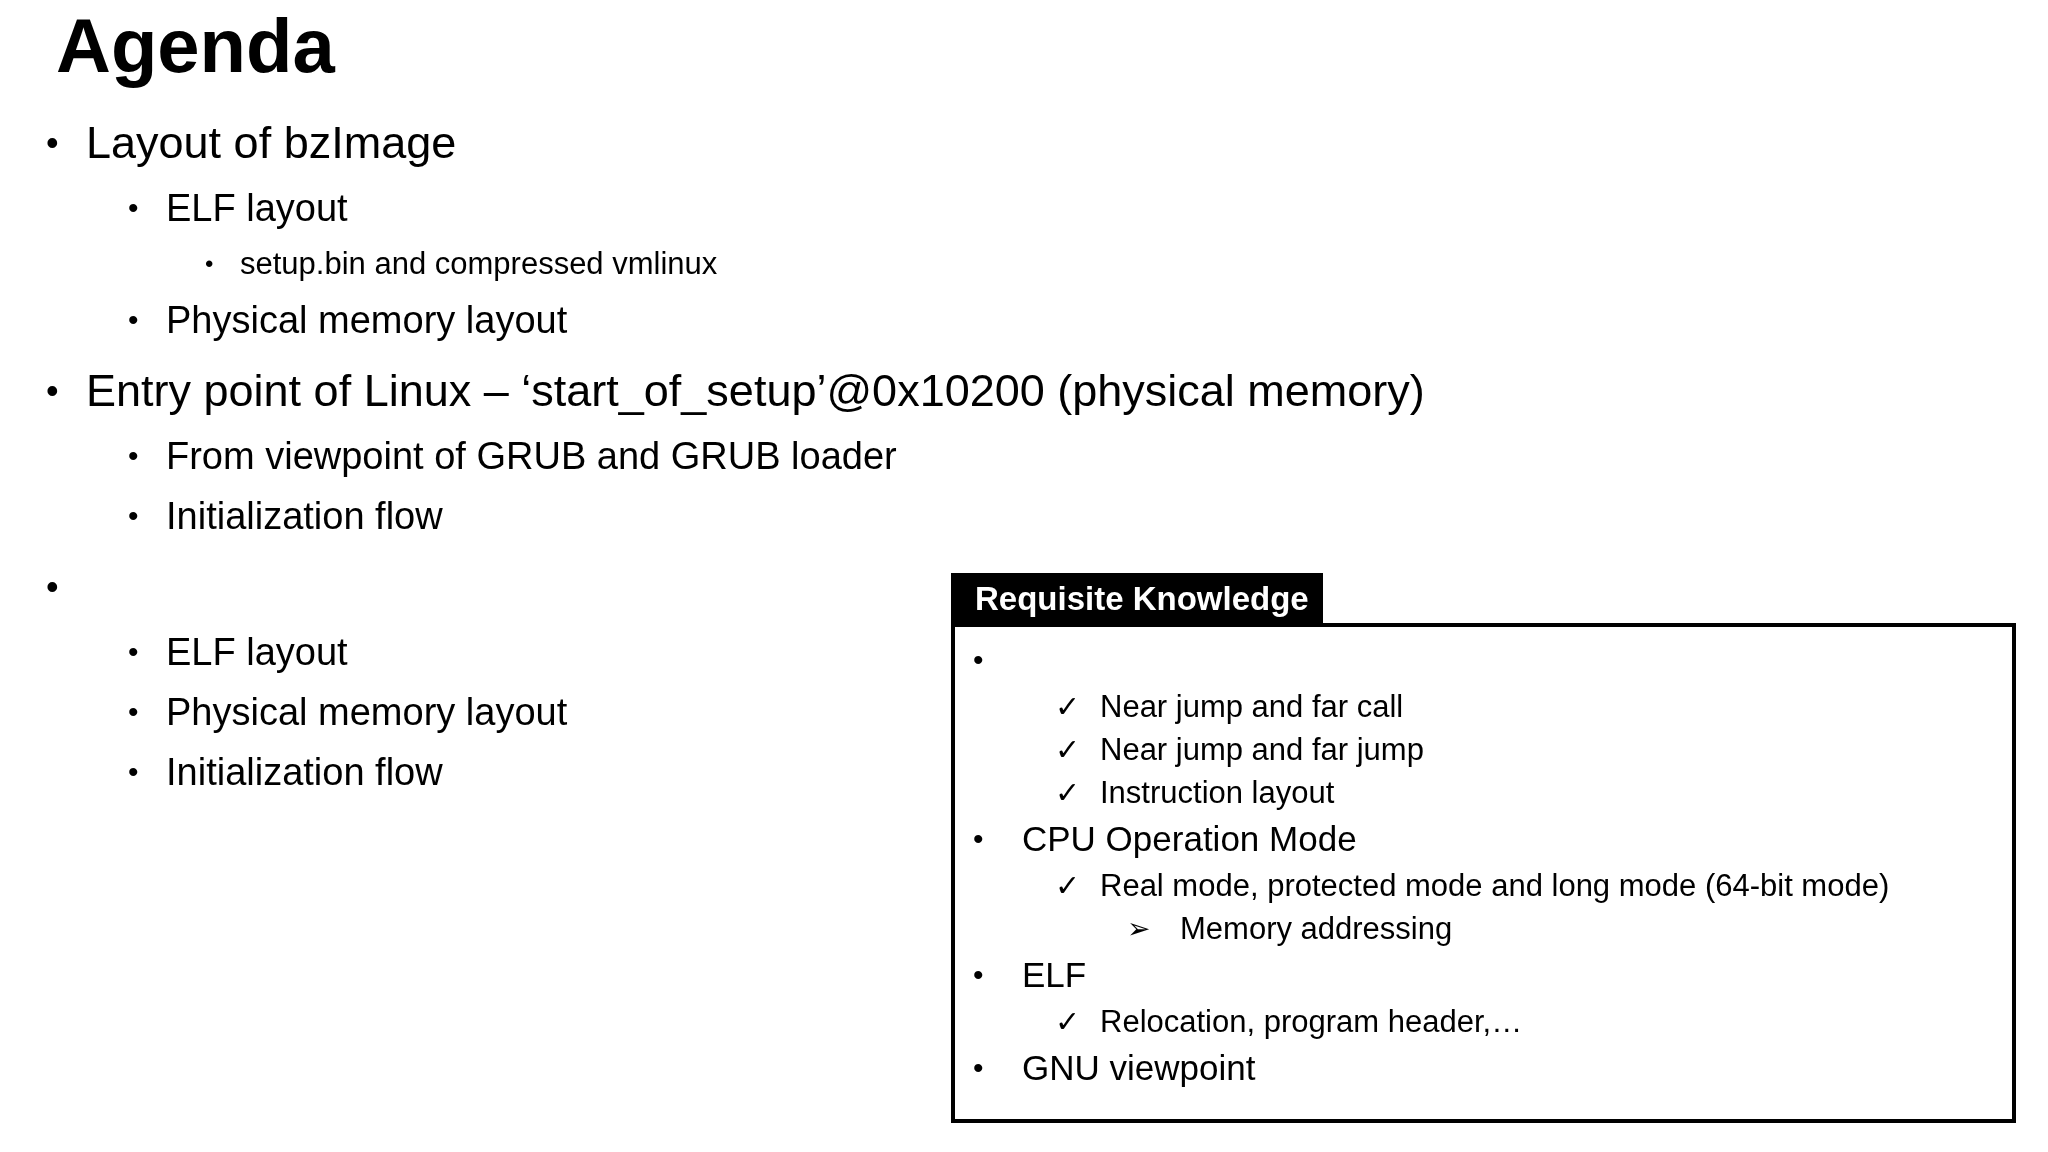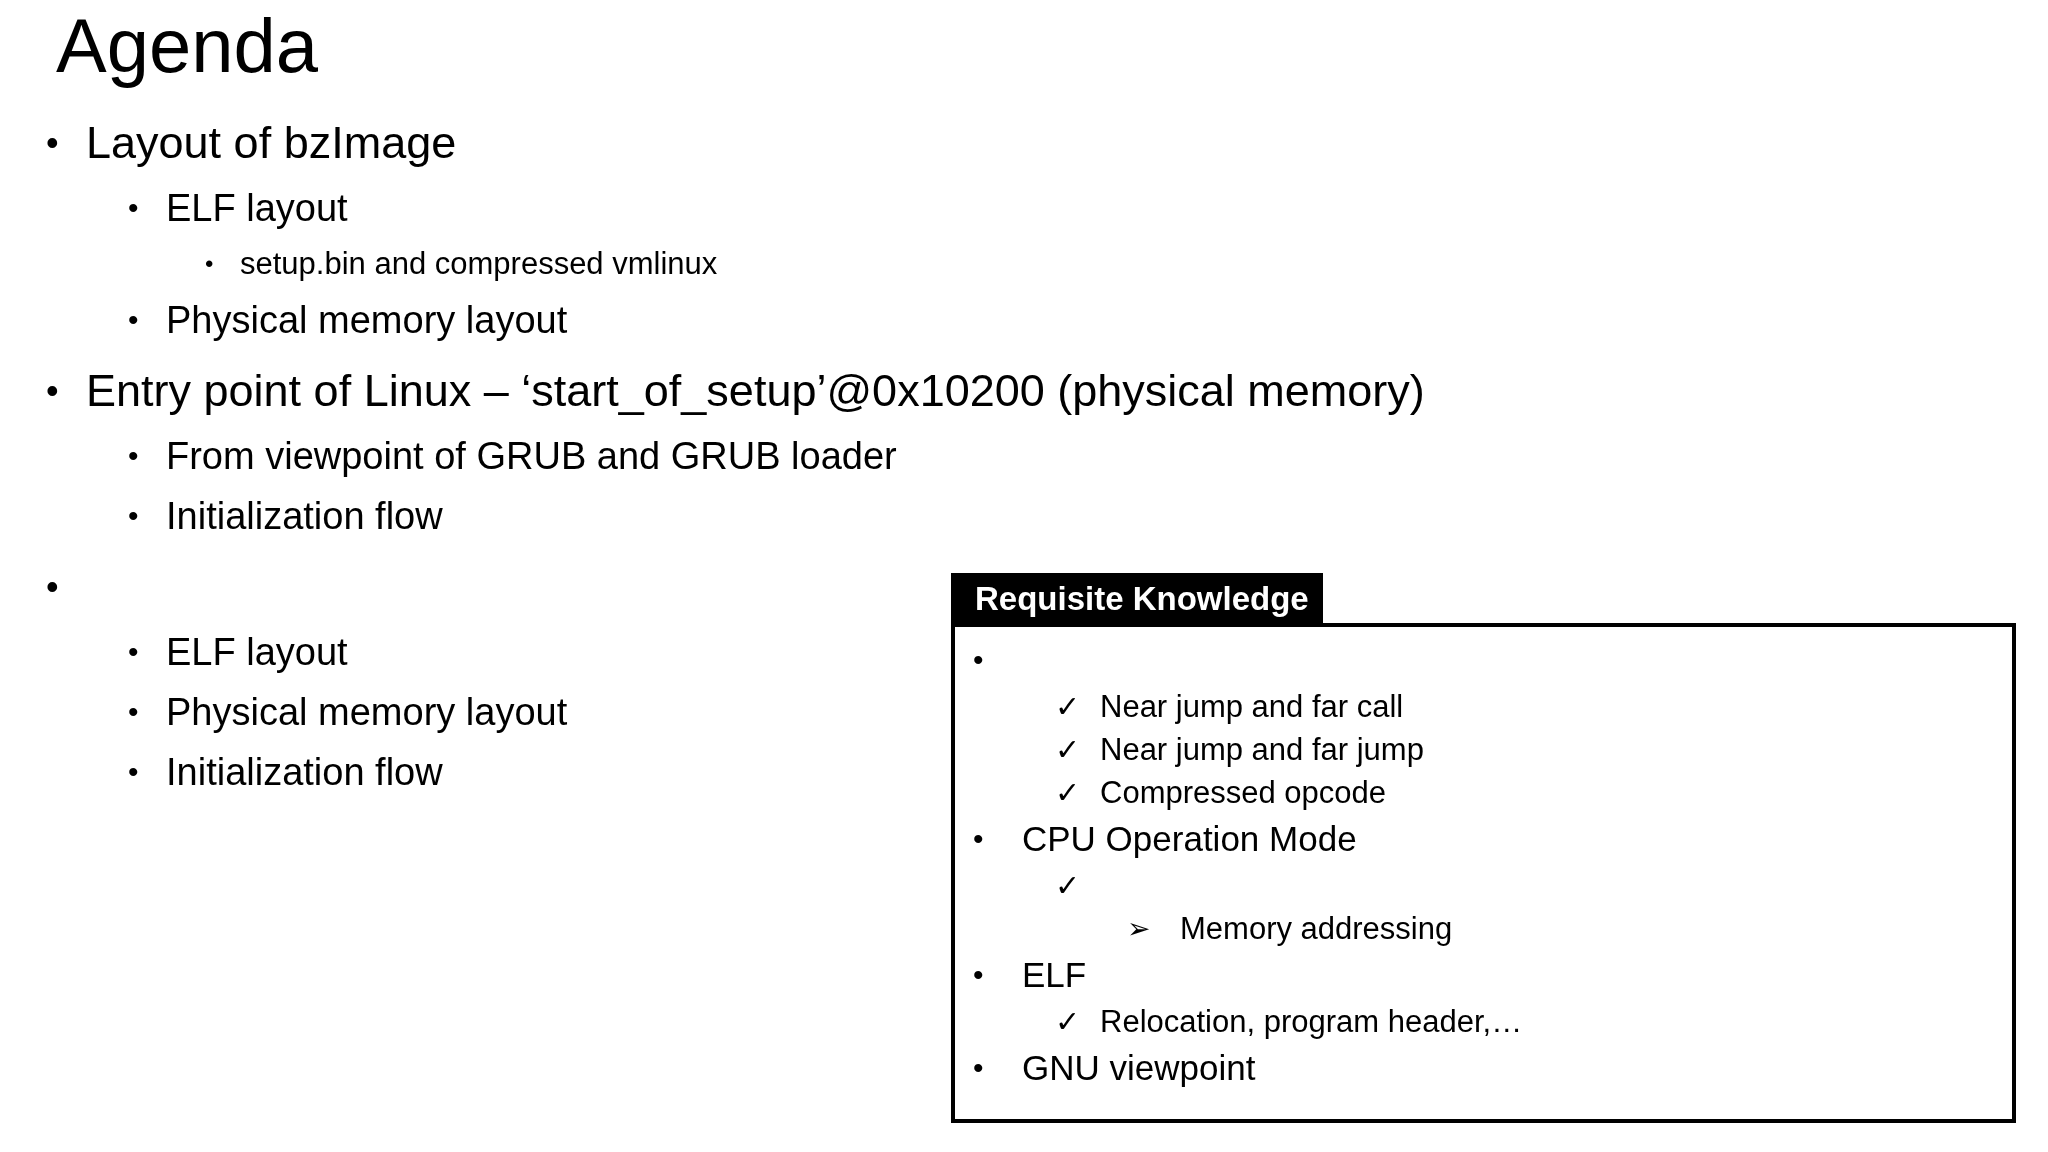--- a/index.html
+++ b/index.html
@@ -17,21 +17,21 @@
     -webkit-font-smoothing: antialiased;
   }
 
   
   #slide-title {
     position: absolute;
     left: 56px;
     top: 8px;
     font-size: 76px;
     line-height: 1.0;
-    font-weight: 400;
+    font-weight: 700;
     letter-spacing: 0px;
     color: #000000;
     white-space: nowrap;
   }
 
   
   #outline {
     position: absolute;
     left: 0px;
     top: 112px;
@@ -257,30 +257,31 @@
         <span class="txt">Near jump and far call</span>
       </div>
 
       <div class="c2">
         <span class="bullet">✓</span>
         <span class="txt">Near jump and far jump</span>
       </div>
 
       <div class="c2">
         <span class="bullet">✓</span>
-        <span class="txt">Compressed opcode</span>
+        <span class="txt">Instruction layout</span>
       </div>
 
       <div class="c1">
         <span class="bullet">•</span>
         <span class="txt">CPU Operation Mode</span>
       </div>
 
       <div class="c2">
         <span class="bullet">✓</span>
+        <span class="txt">Real mode, protected mode and long mode (64-bit mode)</span>
       </div>
 
       <div class="c3">
         <span class="bullet">➢</span>
         <span class="txt">Memory addressing</span>
       </div>
 
       <div class="c1">
         <span class="bullet">•</span>
         <span class="txt">ELF</span>

